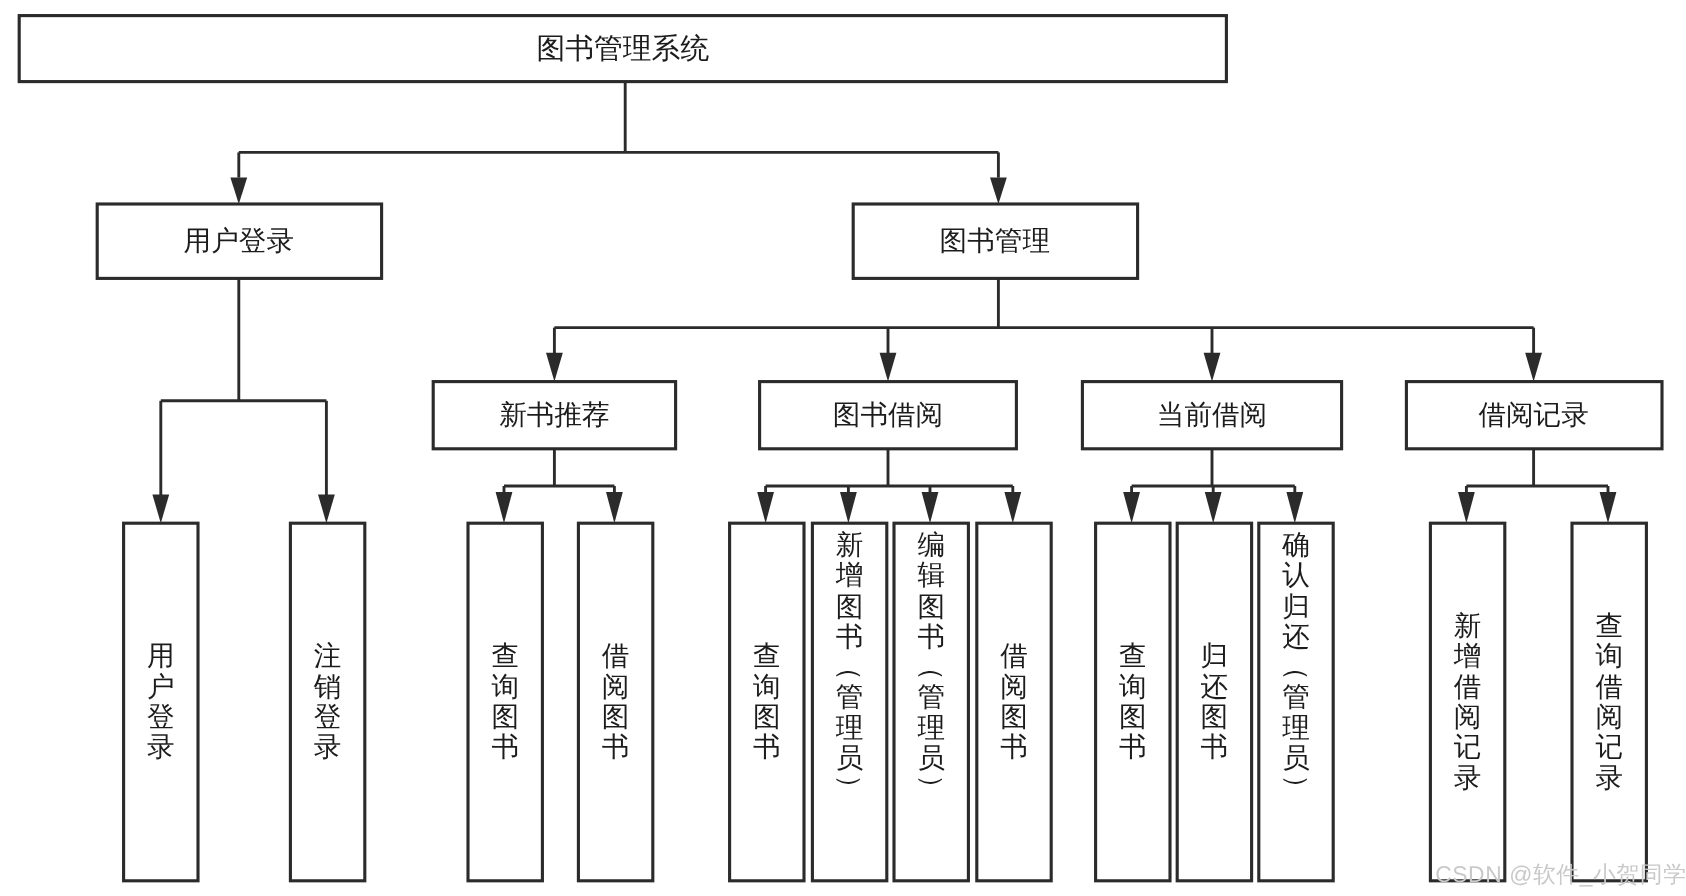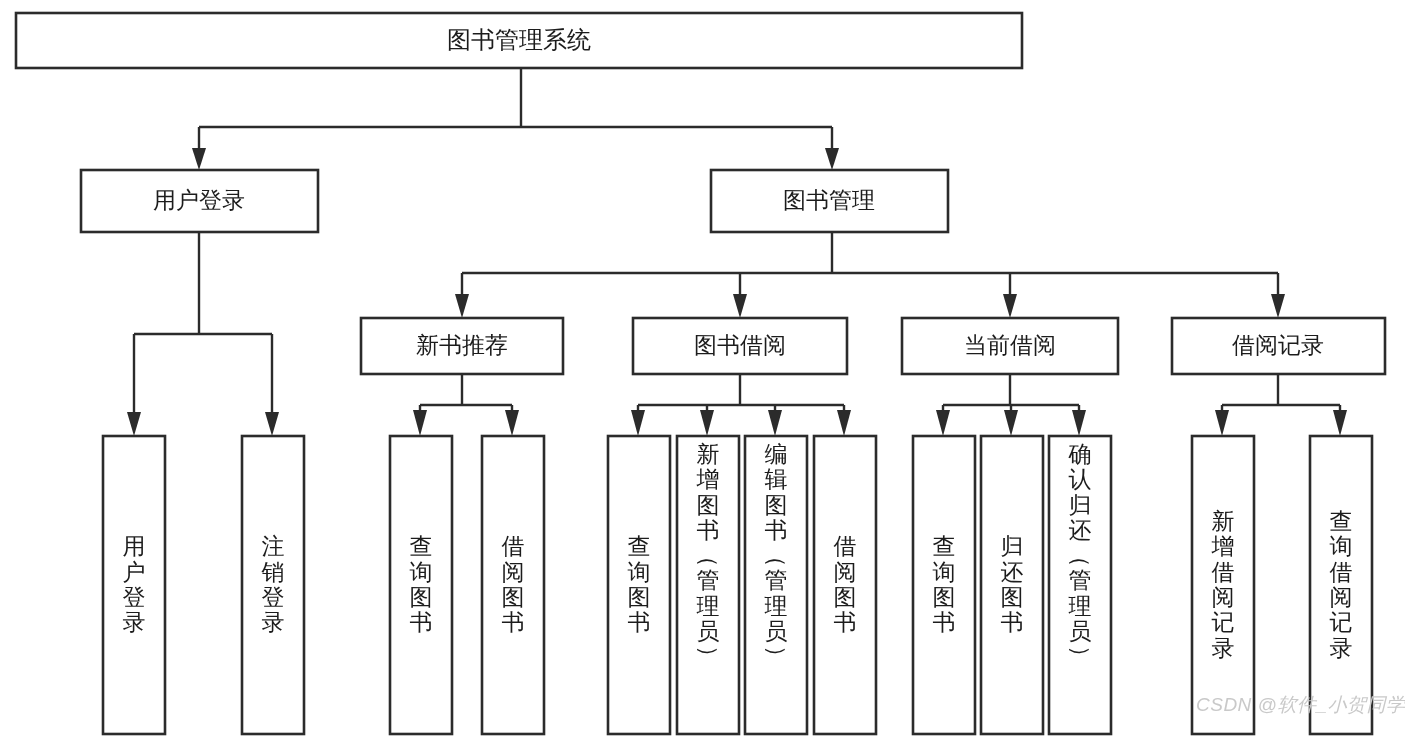--- a/index.html
+++ b/index.html
@@ -301,15 +301,15 @@
     </div>
   <div class="vlabel-wrap" style="left:1310px; top:436px; width:62px; height:298px;">
       <span class="ch">查</span>
       <span class="ch">询</span>
       <span class="ch">借</span>
       <span class="ch">阅</span>
       <span class="ch">记</span>
       <span class="ch">录</span>
     </div>
 
-  <div class="watermark" style="left:1196px; top:692px;font-style:italic;">CSDN @软件_小贺同学</div>
+  <div class="watermark" style="left:1196px; top:716px;">CSDN @软件_小贺同学</div>
 
 </div>
 
 </body></html>

